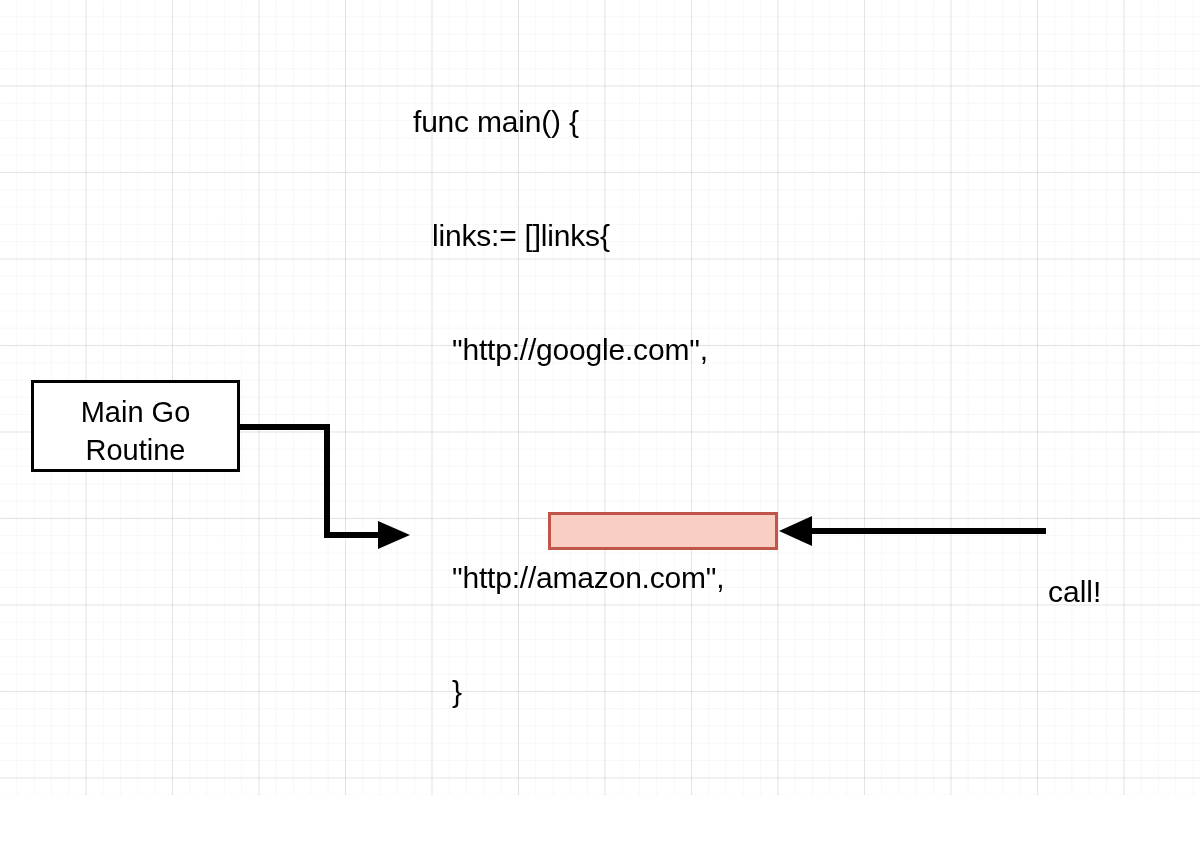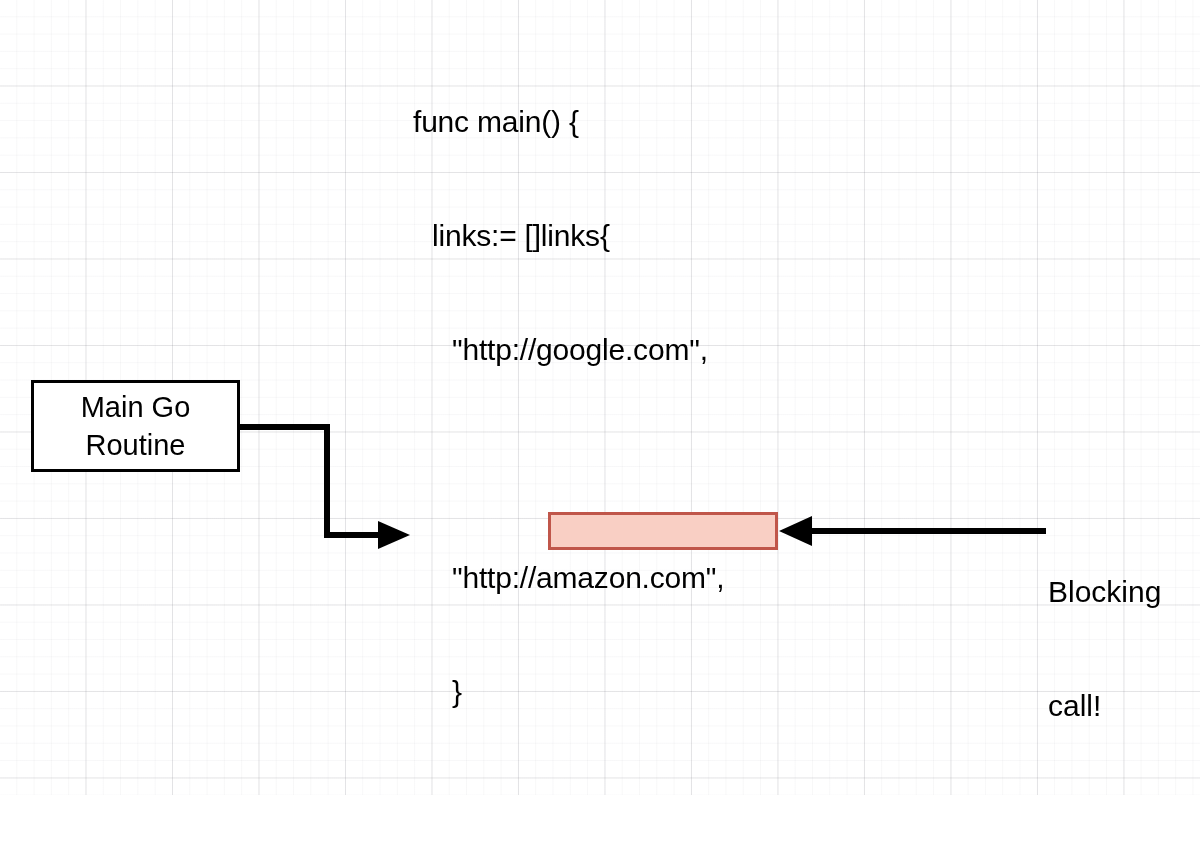--- a/index.html
+++ b/index.html
@@ -52,21 +52,21 @@
     left: 31px;
     top: 380px;
     width: 209px;
     height: 92px;
     border: 3px solid #000000;
     background: #ffffff;
     box-sizing: border-box;
     display: flex;
     flex-direction: column;
     align-items: center;
-    justify-content: center;
+    justify-content: flex-end;
     font-size: 29px;
     line-height: 38px;
     color: #000000;
   }
 
   .highlight-box {
     position: absolute;
     left: 548px;
     top: 512px;
     width: 230px;
@@ -125,21 +125,20 @@
   </div>
 
   <div class="highlight-box"></div>
 
   <div class="goroutine-box">
     <span>Main Go</span>
     <span>Routine</span>
   </div>
 
   <div class="blocking-label">
-    <div>Blocking</div>
     <div>call!</div>
   </div>
 
   <svg class="overlay" viewBox="0 0 1200 841">
     <g>
       <path d="M 240 427 L 327 427 L 327 535 L 385 535" stroke="#000000" stroke-width="6" fill="none"></path>
       <polygon points="410,535 378,521 378,549" fill="#000000"></polygon>
     </g>
     <g>
       <path d="M 1046 531 L 806 531" stroke="#000000" stroke-width="6" fill="none"></path>

